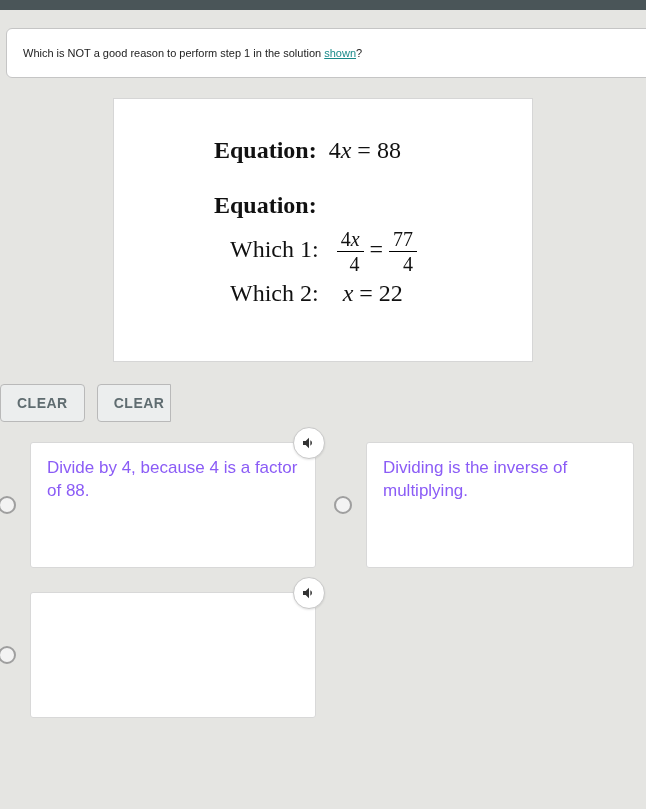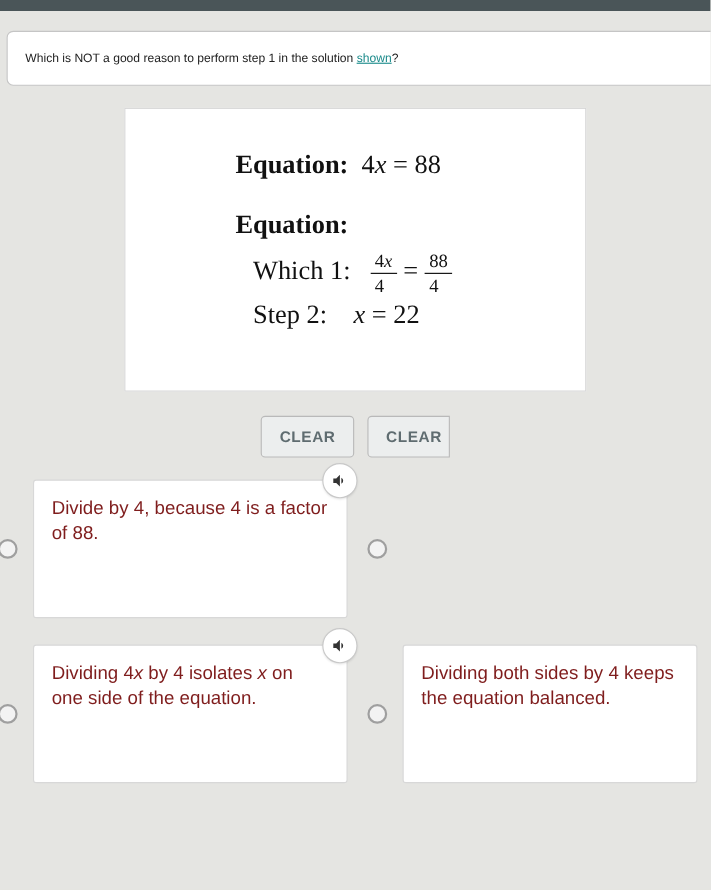--- a/index.html
+++ b/index.html
@@ -55,38 +55,38 @@
     font-weight: bold;
     margin-bottom: 10px;
   }
   .solution-card .step-row {
     margin: 6px 0;
     padding-left: 16px;
   }
   .inline-frac {
     display: inline-block;
     vertical-align: middle;
-    text-align: left;
-    font-size: 17px;
+    text-align: right;
+    font-size: 20px;
     line-height: 1;
   }
   .inline-frac .num {
     display: block;
     border-bottom: 1.6px solid #000;
     padding: 0 4px 2px 4px;
   }
   .inline-frac .den {
     display: block;
     padding: 2px 4px 0 4px;
   }
   .italic-x { font-style: italic; }
   .buttons-row {
     display: flex;
     gap: 12px;
-    justify-content: center;
+    justify-content: flex-start;
     padding: 22px 0 18px 0;
     width: 646px;
   }
   .btn {
     background: #eceeee;
     border: 1px solid #b9b9b9;
     border-radius: 4px;
     color: #5f6c70;
     font-weight: bold;
     letter-spacing: 0.5px;
@@ -122,21 +122,21 @@
     margin-left: -2px;
   }
   .option-card {
     background: #fff;
     border: 1px solid #d8d8d8;
     border-radius: 3px;
     width: 286px;
     height: 126px;
     padding: 14px 16px 14px 16px;
     font-size: 17px;
-    color: #7f1d1d;
+    color: #8b5cf6;
     line-height: 1.35;
     position: relative;
   }
   .speaker {
     position: absolute;
     top: -16px;
     right: -10px;
     width: 32px;
     height: 32px;
     border-radius: 50%;
@@ -170,26 +170,26 @@
   <div class="sol-label">Equation:</div>
   <div class="step-row">
     <span>Which 1:</span>
     &nbsp;
     <span class="inline-frac">
       <span class="num">4<span class="italic-x">x</span></span>
       <span class="den">4</span>
     </span>
     <span>=</span>
     <span class="inline-frac">
-      <span class="num">88</span>
+      <span class="num">77</span>
       <span class="den">4</span>
     </span>
   </div>
   <div class="step-row">
-    <span>Step 2:</span>
+    <span>Which 2:</span>
     &nbsp;&nbsp;
     <span><span class="italic-x">x</span> = 22</span>
   </div>
 </div>
 
 <div class="buttons-row">
   <button class="btn">CLEAR</button>
   <button class="btn check">CLEAR</button>
 </div>
 
@@ -202,34 +202,30 @@
         <svg viewBox="0 0 24 24">
             <path d="M3 9v6h4l5 5V4L7 9H3zm13.5 3a4.5 4.5 0 0 0-2.5-4v8a4.5 4.5 0 0 0 2.5-4z"></path>
           </svg>
       </div>
       <span>Divide by 4, because 4 is a factor of 88.</span>
     </div>
   </div>
 
   <div class="option">
     <div class="radio"></div>
+    <div class="option-card grid-right-cut">
+      <span>Dividing is the inverse of multiplying.</span>
+    </div>
   </div>
 
   <div class="option">
     <div class="radio"></div>
     <div class="option-card">
       <div class="speaker">
         <svg viewBox="0 0 24 24">
             <path d="M3 9v6h4l5 5V4L7 9H3zm13.5 3a4.5 4.5 0 0 0-2.5-4v8a4.5 4.5 0 0 0 2.5-4z"></path>
           </svg>
       </div>
-      <span><span>Dividing 4</span><span class="italic-x">x</span><span> by 4 isolates </span><span class="italic-x">x</span><span> on one side of the equation.</span></span>
     </div>
   </div>
 
-  <div class="option">
-    <div class="radio"></div>
-    <div class="option-card grid-right-cut">
-      <span>Dividing both sides by 4 keeps the equation balanced.</span>
-    </div>
-  </div>
 
 </div>
 
 </body></html>

